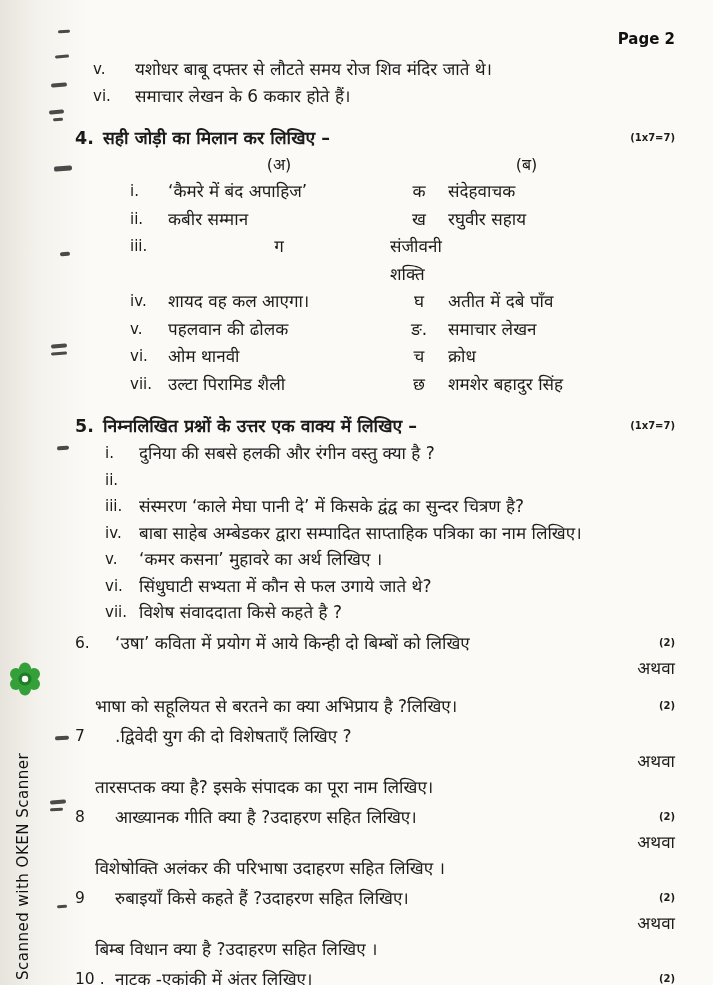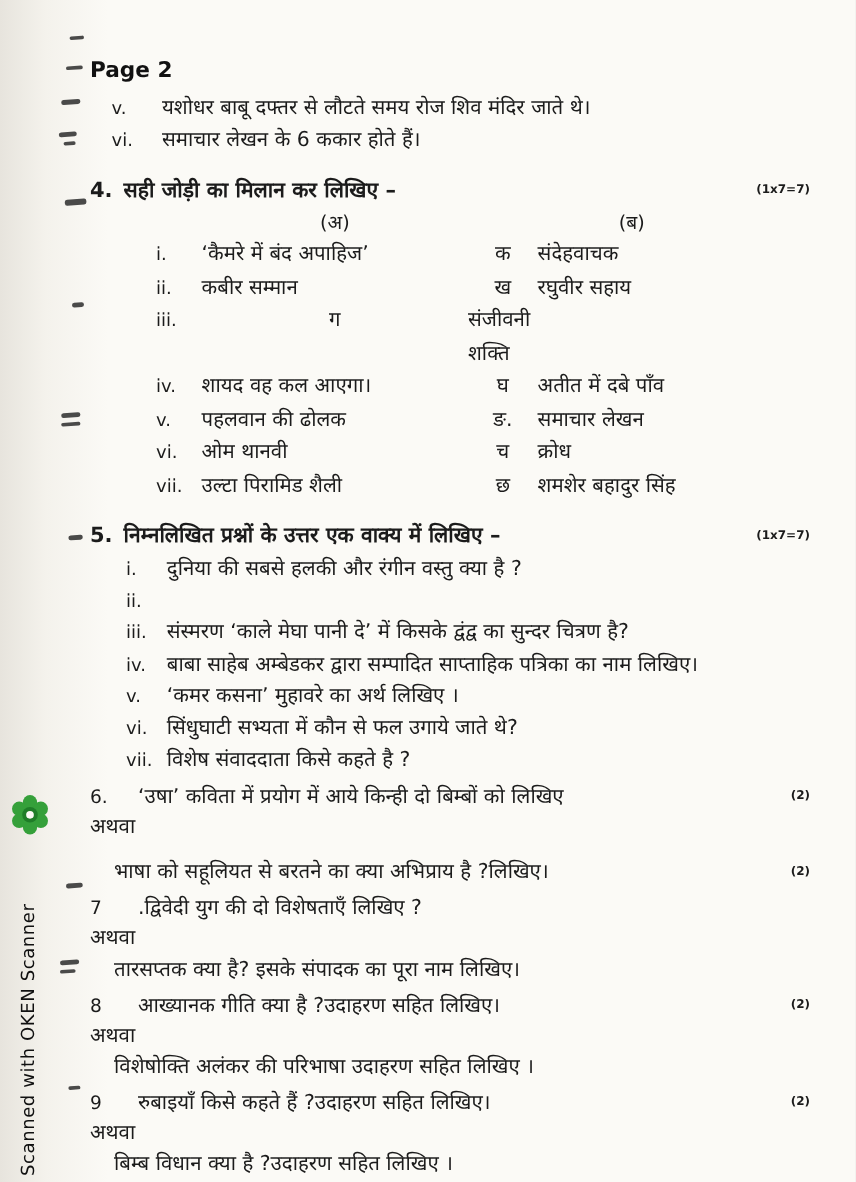--- a/index.html
+++ b/index.html
@@ -5,21 +5,21 @@
   html,body { margin:0; padding:0; background:#d8d8d8; }
   .page {
     position:relative; width:713px; height:985px; margin:0 auto;
     background:#fbfaf6;
     background-image:linear-gradient(90deg,#e7e4dd 0px,#f4f2ec 38px,#fbfaf6 90px),
                      linear-gradient(#fbfaf6,#fbfaf6);
     font-family:"DejaVu Sans","Liberation Sans",sans-serif;
     color:#1b1b1b; overflow:hidden;
   }
   .content { position:absolute; left:75px; right:38px; top:0; }
-  .page-num { text-align:left; margin-top:48px; font-size:18px; font-weight:bold; color:#111; }
+  .page-num { text-align:right; margin-top:30px; font-size:15px; font-weight:bold; color:#111; }
 
   .line { display:flex; line-height:27px; font-size:17px; }
   .intro { margin-top:8px; }
   .intro .line { margin-left:18px; }
   .rn { width:42px; flex:0 0 42px; font-size:15px; }
   .t { flex:1; }
 
   .qhead { position:relative; display:flex; font-weight:bold; font-size:17.5px; line-height:28px; margin-top:14px; }
   .qhead .qn { width:28px; flex:0 0 28px; }
   .marks { position:absolute; right:0; top:0; font-weight:bold; font-size:10px; }
@@ -30,21 +30,21 @@
   .match-row { display:grid; grid-template-columns:38px 222px 58px 1fr; padding-left:55px; font-size:17px; line-height:27.5px; }
   .match-row .mn { font-size:15px; }
   .match-row .letter { text-align:center; }
 
   .q5-row { display:flex; padding-left:30px; font-size:17px; line-height:26.5px; }
   .q5-row .rn { width:34px; flex:0 0 34px; font-size:15px; }
 
   .qline { position:relative; display:flex; font-size:17px; line-height:26px; margin-top:4px; }
   .qline .qn { width:40px; flex:0 0 40px; font-size:15.5px; }
   .qline .marks { font-weight:bold; }
-  .or { text-align:left; font-size:17px; line-height:25px; }
+  .or { text-align:right; font-size:17px; line-height:25px; }
   .or.bold { font-weight:bold; }
   .altline { position:relative; display:flex; font-size:17px; line-height:26px; margin-left:20px; } .gap-md { height:12px; }
 
   
   .scan-mark { position:absolute; background:#2b2b2b; border-radius:2px; transform:rotate(-4deg); opacity:.85; }
 
   
   .wm-strip { position:absolute; left:0; top:0; bottom:0; width:56px; }
   .oken-logo { position:absolute; left:8px; top:662px; width:34px; height:34px; }
   .wm-text {

